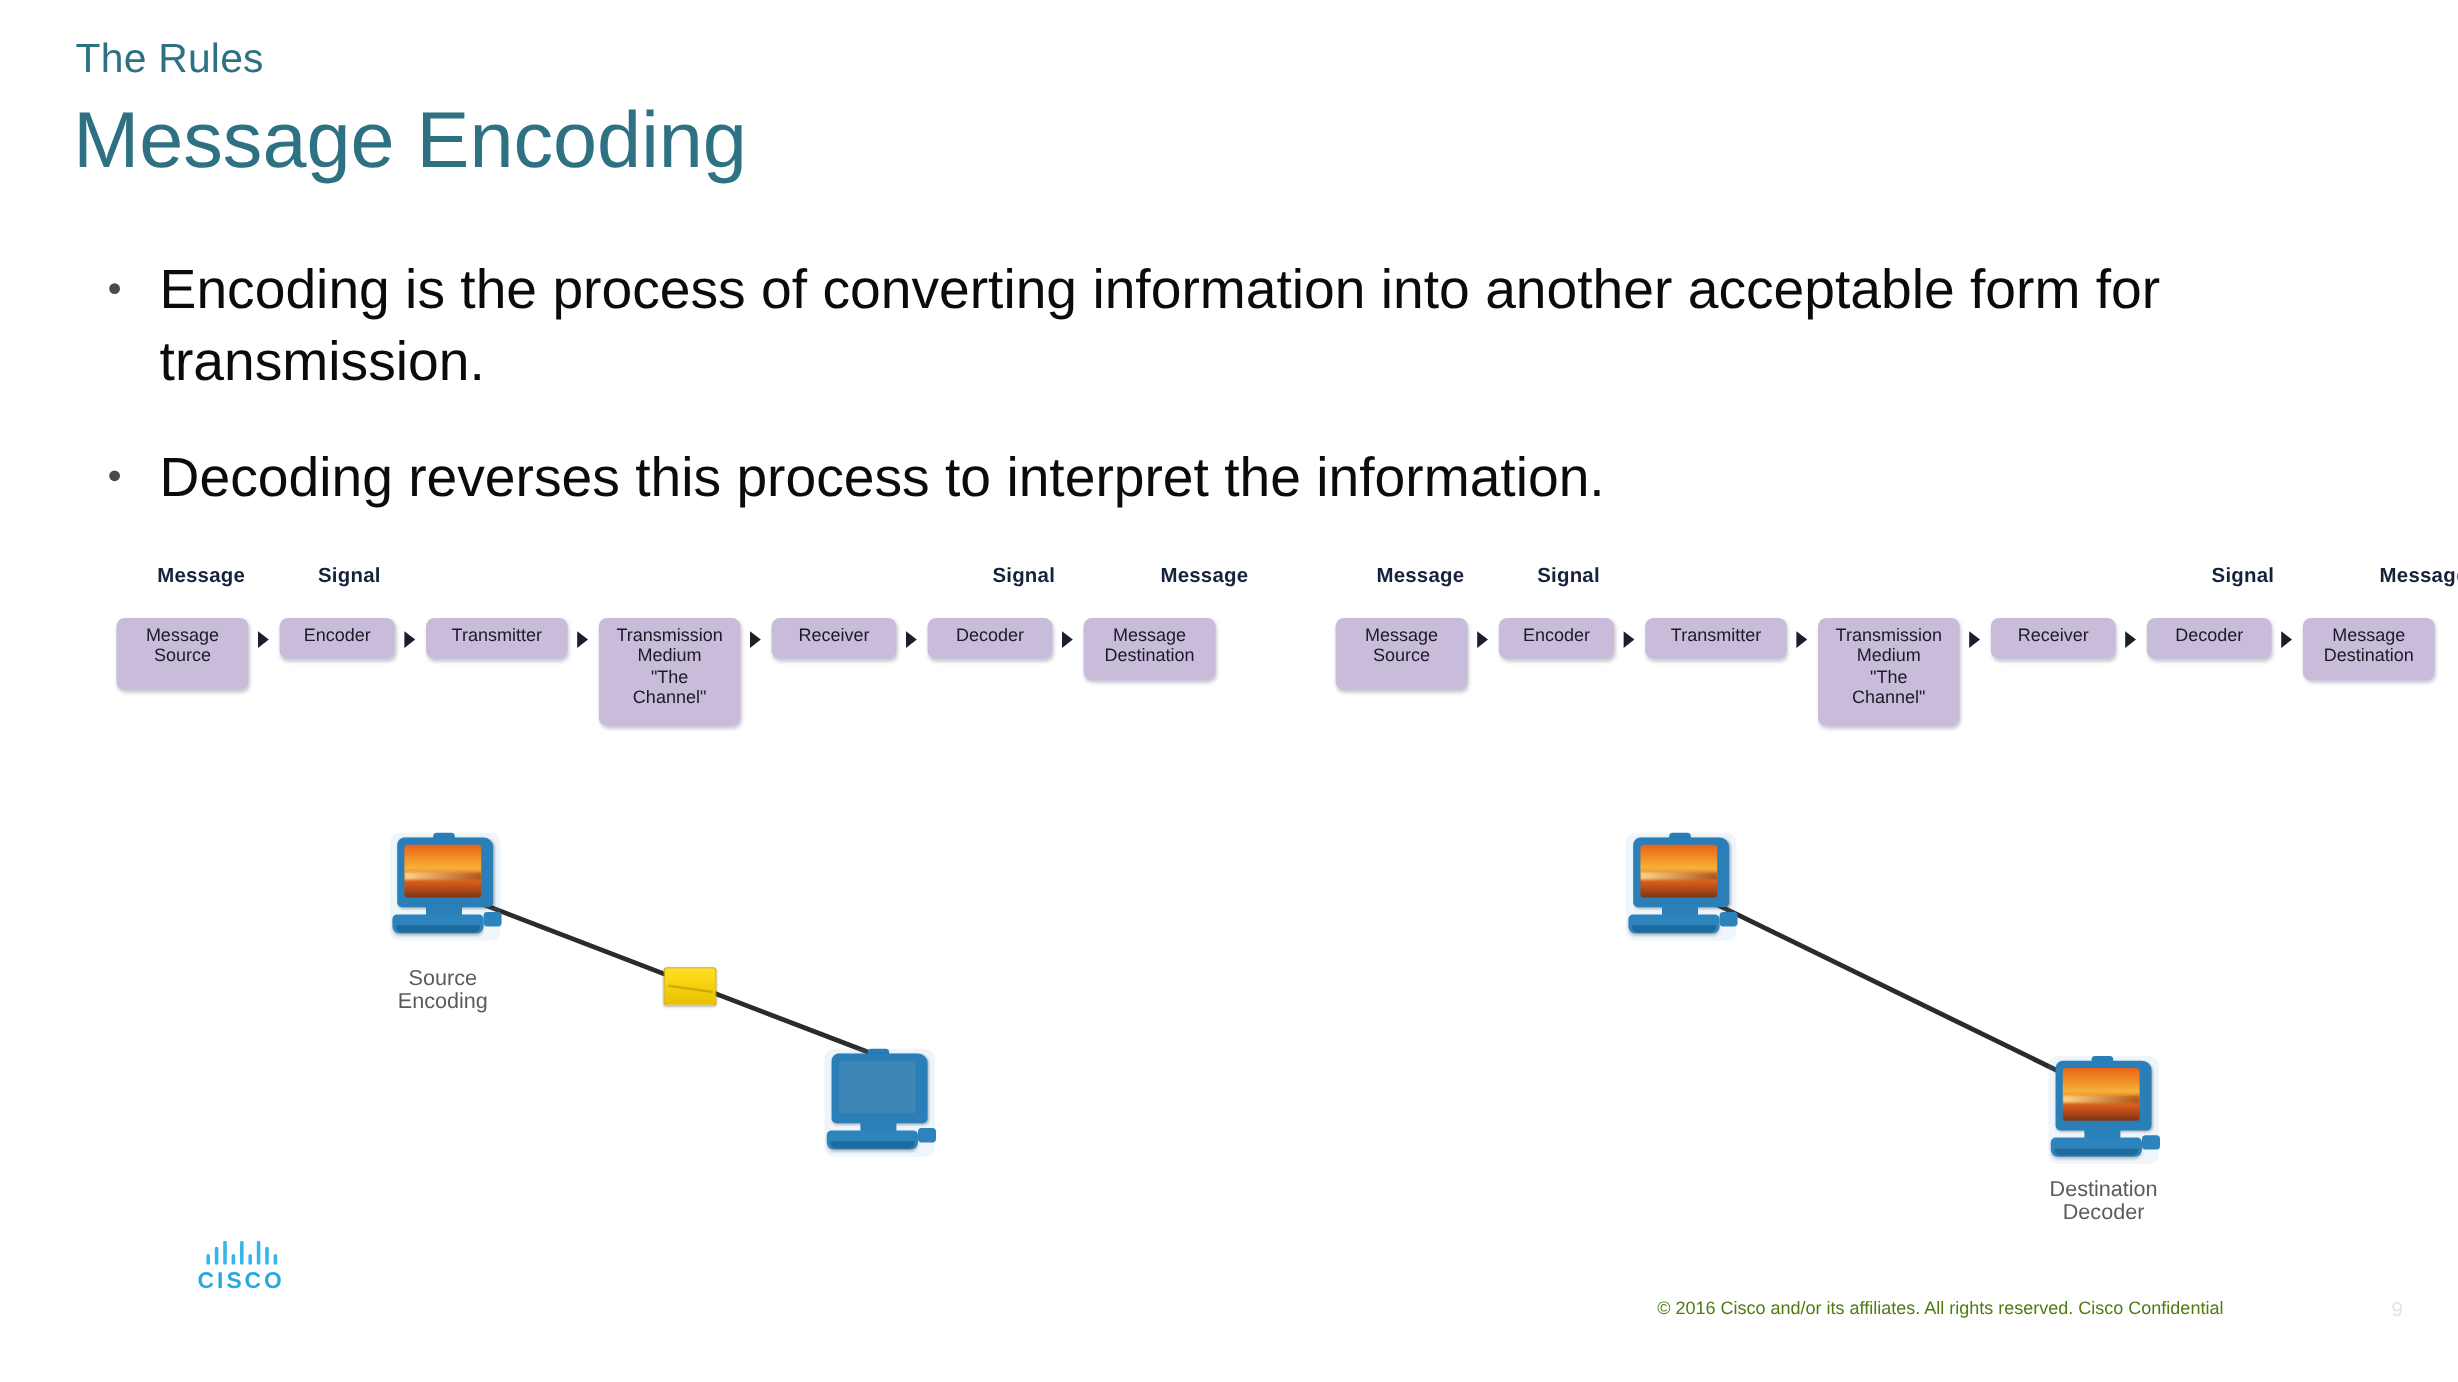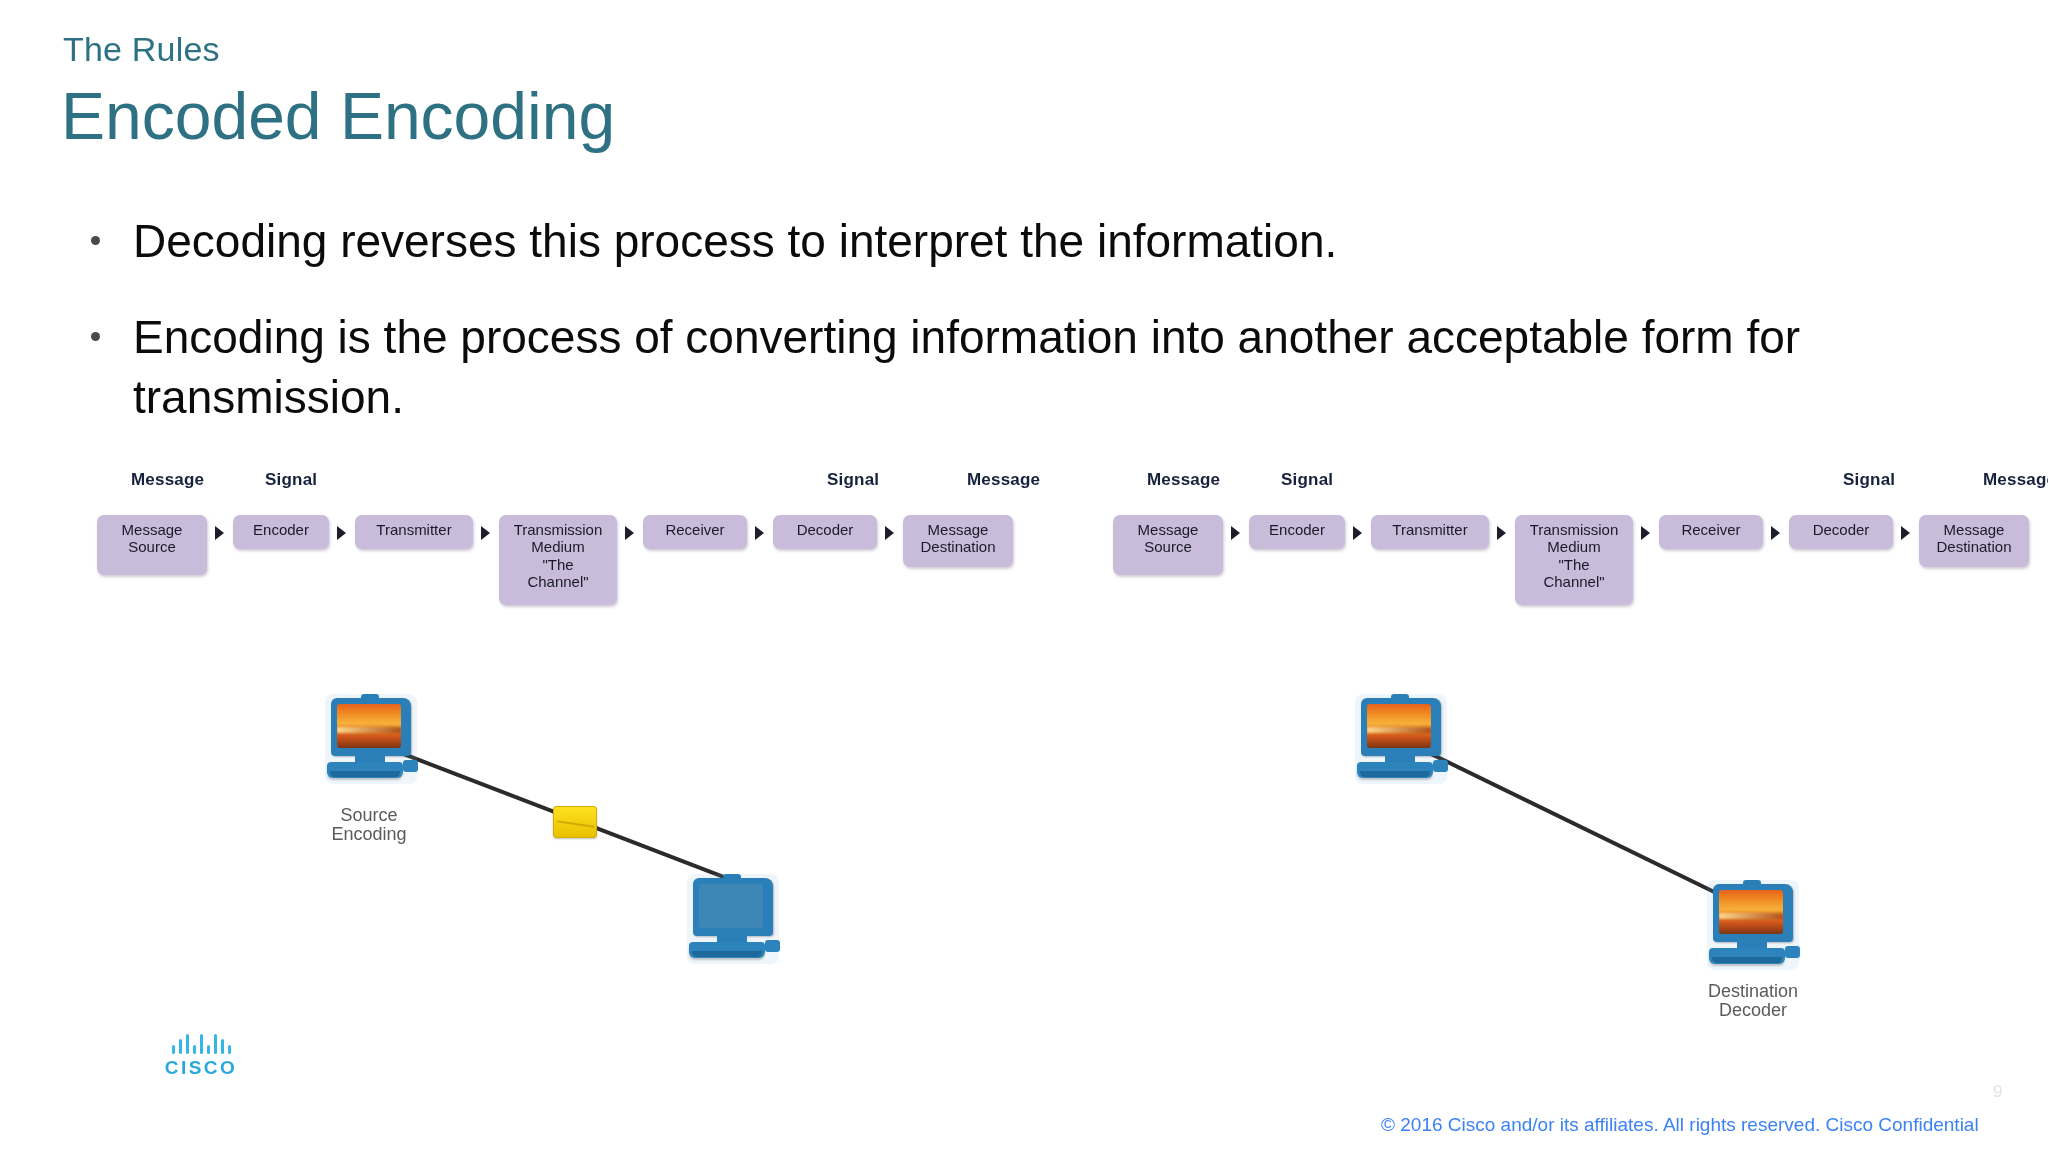--- a/index.html
+++ b/index.html
@@ -128,45 +128,45 @@
 
   
   .cisco-logo{position:absolute;left:110px;top:1034px;width:92px;}
   .cisco-bars{display:flex;align-items:flex-end;justify-content:center;gap:4px;height:20px;}
   .cisco-bars i{display:block;width:3px;background:#35b6e8;border-radius:2px;}
   .cisco-word{
     text-align:center;font-size:19px;letter-spacing:2.5px;
     color:#29a8dd;font-weight:bold;margin-top:3px;
   }
   .copyright{
-    position:absolute;left:1336px;top:1114px;
-    font-size:19px;color:#3b82f6;white-space:nowrap;
+    position:absolute;left:1336px;top:1082px;
+    font-size:15px;color:#4d7c0f;white-space:nowrap;
   }
   .pagenum{
     position:absolute;left:1948px;top:1082px;
     font-size:17px;color:#e3e3ea;
   }
   .speck{position:absolute;left:2020px;top:1008px;width:6px;height:7px;background:#e9e9ef;}
 </style>
 </head>
 <body>
 
 <div class="slide">
 
   <div class="eyebrow">The Rules</div>
-  <div class="title">Encoded Encoding</div>
+  <div class="title">Message Encoding</div>
 
   <div class="bullets">
     <div class="bullet">
       <span class="dot"></span>
-      <span>Decoding reverses this process to interpret the information.</span>
+      <span>Encoding is the process of converting information into another acceptable form for transmission.</span>
     </div>
     <div class="bullet">
       <span class="dot"></span>
-      <span>Encoding is the process of converting information into another acceptable form for transmission.</span>
+      <span>Decoding reverses this process to interpret the information.</span>
     </div>
   </div>
 
   <div class="flow left">
     <div class="flowlabel" style="left:44px">Message</div>
     <div class="flowlabel" style="left:178px">Signal</div>
     <div class="flowlabel" style="left:740px">Signal</div>
     <div class="flowlabel" style="left:880px">Message</div>
 
     <div class="fbox" style="left:10px;width:110px;height:60px">

